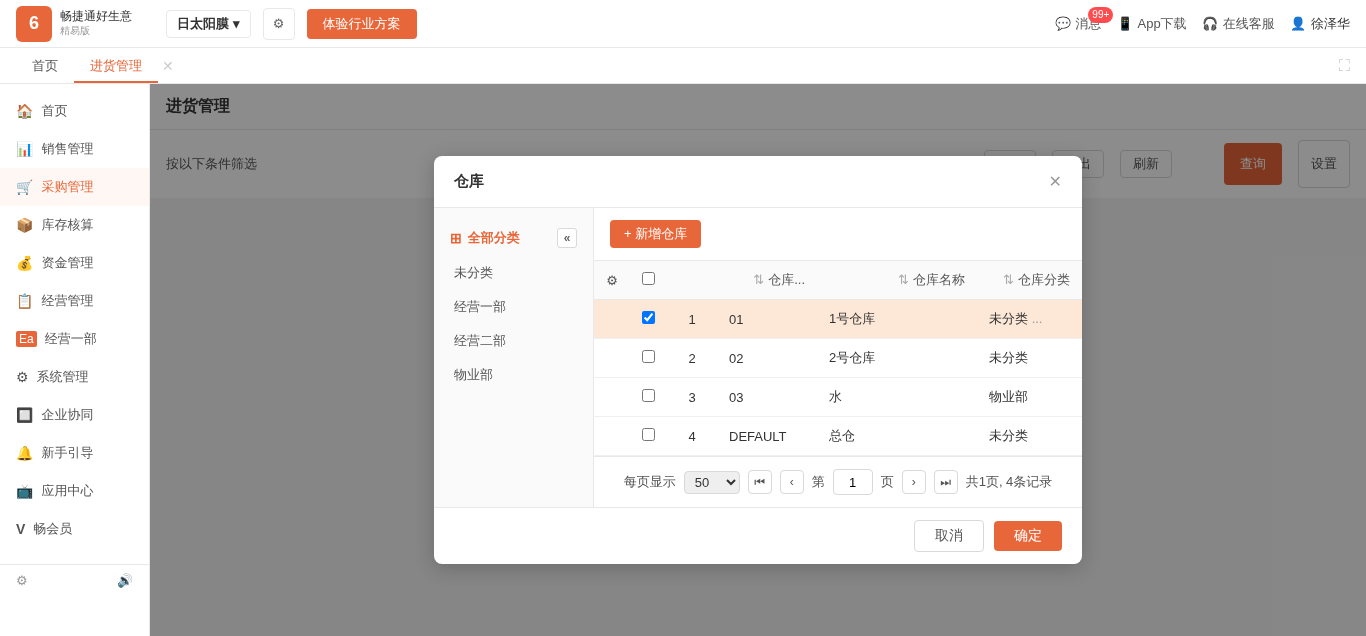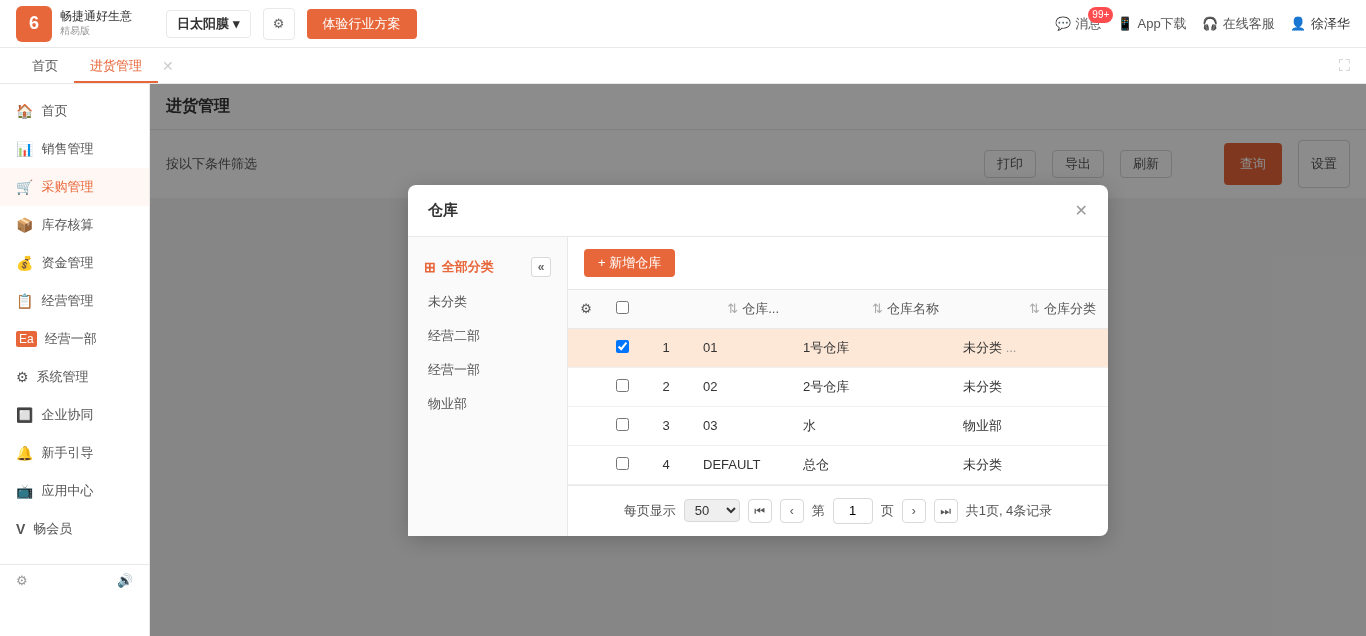--- a/index.html
+++ b/index.html
@@ -142,21 +142,21 @@
     
     .modal-overlay {
       position: absolute; top: 0; left: 0; right: 0; bottom: 0;
       background: rgba(0,0,0,0.45);
       display: flex; align-items: center; justify-content: center;
       z-index: 100;
     }
     .modal {
       background: #fff;
       border-radius: 8px;
-      width: 700px;
+      width: 648px;
       max-height: 580px;
       display: flex;
       flex-direction: column;
       box-shadow: 0 4px 20px rgba(0,0,0,0.2);
     }
     .modal-header {
       display: flex; align-items: center; justify-content: space-between;
       padding: 16px 20px;
       border-bottom: 1px solid #e8e8e8;
     }
@@ -424,22 +424,22 @@
 
         <div class="modal-body">
 
           <div class="modal-sidebar">
             <div class="modal-sidebar-header">
               <span class="grid-icon">⊞</span>
               <span>全部分类</span>
               <div class="collapse-btn">«</div>
             </div>
             <div class="modal-sidebar-item">未分类</div>
+            <div class="modal-sidebar-item">经营一部</div>
             <div class="modal-sidebar-item">经营二部</div>
-            <div class="modal-sidebar-item">经营一部</div>
             <div class="modal-sidebar-item">物业部</div>
           </div>
 
           <div class="modal-main">
 
             <div class="modal-toolbar">
               <button class="add-btn">+ 新增仓库</button>
             </div>
 
             <div class="modal-table-wrap">
@@ -508,16 +508,20 @@
               <span>第</span>
               <input type="text" class="page-input" value="1" style="">
               <span>页</span>
               <button class="page-btn">›</button>
               <button class="page-btn">⏭</button>
               <span>共1页, 4条记录</span>
             </div>
           </div>
         </div>
 
+        <div class="modal-actions">
+          <button class="cancel-btn">取消</button>
+          <button class="confirm-btn">确定</button>
+        </div>
       </div>
     </div>
   </div>
 </div>
 
 </body></html>

